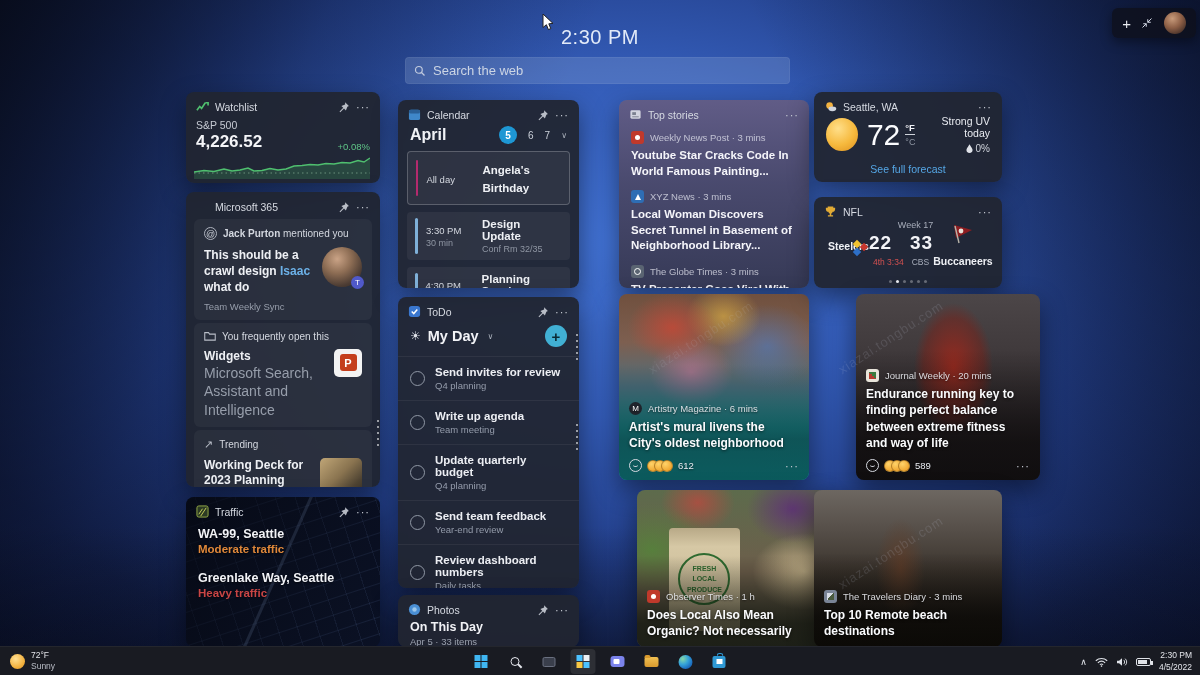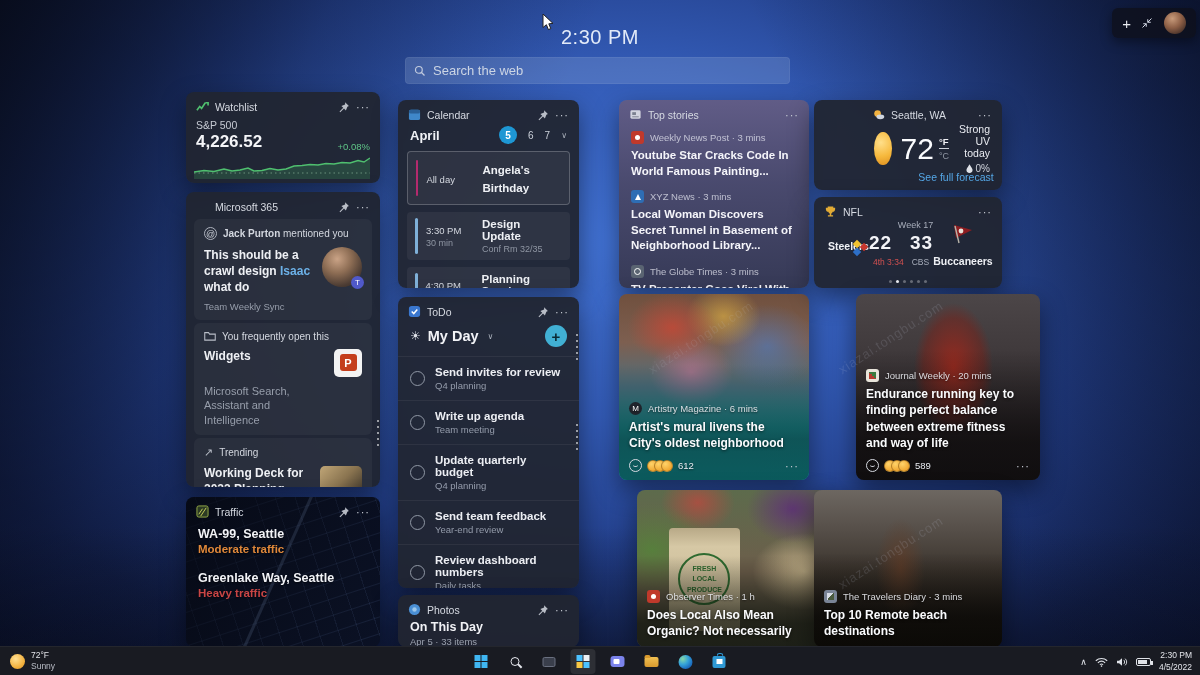--- a/index.html
+++ b/index.html
@@ -39,21 +39,21 @@
         display:flex; align-items:center; justify-content:center; color:#cdd1d9; }
   .msg-flex { display:flex; gap:8px; margin-top:7px; }
   .msg { font-size:12px; font-weight:bold; color:#eef0f4; line-height:1.35; }
   .msg .lnk { color:#6cb1e8; }
   .ctx { font-size:9.5px; color:#979eab; margin-top:5px; }
   .avatar40 { width:40px; height:40px; border-radius:50%; flex:0 0 auto; position:relative;
     background:radial-gradient(circle at 38% 30%, #caa386 0%, #8d6d54 38%, #4c3c33 72%, #2d2521 100%); }
   .teams-badge { position:absolute; right:-2px; bottom:-2px; width:13px; height:13px; border-radius:50%;
     background:#5059c9; color:#fff; font-size:8px; display:flex; align-items:center; justify-content:center; }
   .doc-title { font-size:12px; font-weight:bold; color:#eef0f4; line-height:1.3; }
-  .doc-sub { font-size:11px; color:#979eab; margin-top:20px; line-height:1.3; }
+  .doc-sub { font-size:14px; color:#979eab; margin-top:0; line-height:1.3; }
   .ppt { width:28px; height:28px; border-radius:5px; background:#f3f3f3; display:flex; align-items:center; justify-content:center; flex:0 0 auto; }
   .ppt-core { width:17px; height:17px; border-radius:3px; background:#c43e1c; color:#fff; font-size:11px; font-weight:bold;
     display:flex; align-items:center; justify-content:center; }
   .thumb { width:42px; height:40px; border-radius:5px; flex:0 0 auto; position:relative;
     background:linear-gradient(135deg,#c0a677 0%, #8a7450 45%, #4f4433 75%, #332c22 100%); }
   .ppt-badge { position:absolute; left:-4px; bottom:-4px; width:15px; height:15px; border-radius:3px; background:#fff;
     display:flex; align-items:center; justify-content:center; }
   .ppt-badge b { width:11px; height:11px; border-radius:2px; background:#c43e1c; color:#fff; font-size:7px; font-weight:bold;
     display:flex; align-items:center; justify-content:center; }
 
@@ -66,21 +66,21 @@
   .map-road { position:absolute; left:45%; top:-10%; width:3px; height:130%; transform:rotate(24deg);
     background:rgba(150,180,230,.30); }
   .traffic-shade { position:absolute; inset:0;
     background:linear-gradient(115deg, rgba(5,8,18,.82) 0%, rgba(5,8,18,.45) 55%, rgba(5,8,18,.15) 100%); }
   .route { position:relative; padding:0 12px; }
   .route-name { font-size:12.5px; font-weight:bold; color:#f2f3f7; text-shadow:0 1px 2px rgba(0,0,0,.6); }
   .route-status { font-size:11.5px; font-weight:bold; margin-top:2px; text-shadow:0 1px 2px rgba(0,0,0,.6); }
 
   
   .cal-subhead { display:flex; align-items:center; padding:2px 12px 7px; }
-  .cal-month { font-size:13px; font-weight:bold; color:#f0f2f6; }
+  .cal-month { font-size:16px; font-weight:bold; color:#f0f2f6; }
   .day-sel { width:18px; height:18px; border-radius:50%; background:#1e97d4; color:#fff; font-size:10px; font-weight:bold;
     display:flex; align-items:center; justify-content:center; }
   .day { font-size:10px; color:#ccd1da; margin-left:11px; }
   .chev { font-size:8px; color:#aab0bb; margin-left:11px; }
   .event { display:flex; align-items:center; gap:8px; margin:0 9px 7px; background:rgba(255,255,255,.055);
     border-radius:4px; padding:6px 8px; }
   .event.sel { border:1px solid rgba(255,255,255,.22); }
   .ebar { width:3px; align-self:stretch; border-radius:2px; }
   .etime { width:48px; flex:0 0 auto; }
   .etime .t1 { font-size:9.5px; color:#d4d8e0; }
@@ -586,21 +586,21 @@
     <div class="nmeta">
       <span class="fav" style="background:#c0392b;border-radius:3px;">
           <i style="width:5px;height:5px;border-radius:50%;background:#fff;"></i>
         </span>
       <span>Observer Times · 1 h</span>
     </div>
     <div class="nhl">Does Local Also Mean Organic? Not necessarily</div>
   </div>
 </div>
 
-<div class="card" id="weather" style="left:814px; top:100px; width:188px; height:90px;padding-left:48px;">
+<div class="card" id="weather" style="left:814px; top:92px; width:188px; height:90px;">
   <div class="whead" style="padding-bottom:0;">
     <svg class="wicon" viewBox="0 0 14 14">
       <circle cx="6" cy="6" r="3.6" fill="#f2b240"></circle>
       <ellipse cx="9" cy="9.5" rx="4.2" ry="2.6" fill="#cfd5df"></ellipse>
     </svg>
     <span class="wtitle">Seattle, WA</span>
     <span class="sp"></span>
     <span class="more">···</span>
   </div>
   <div class="wx-main">

